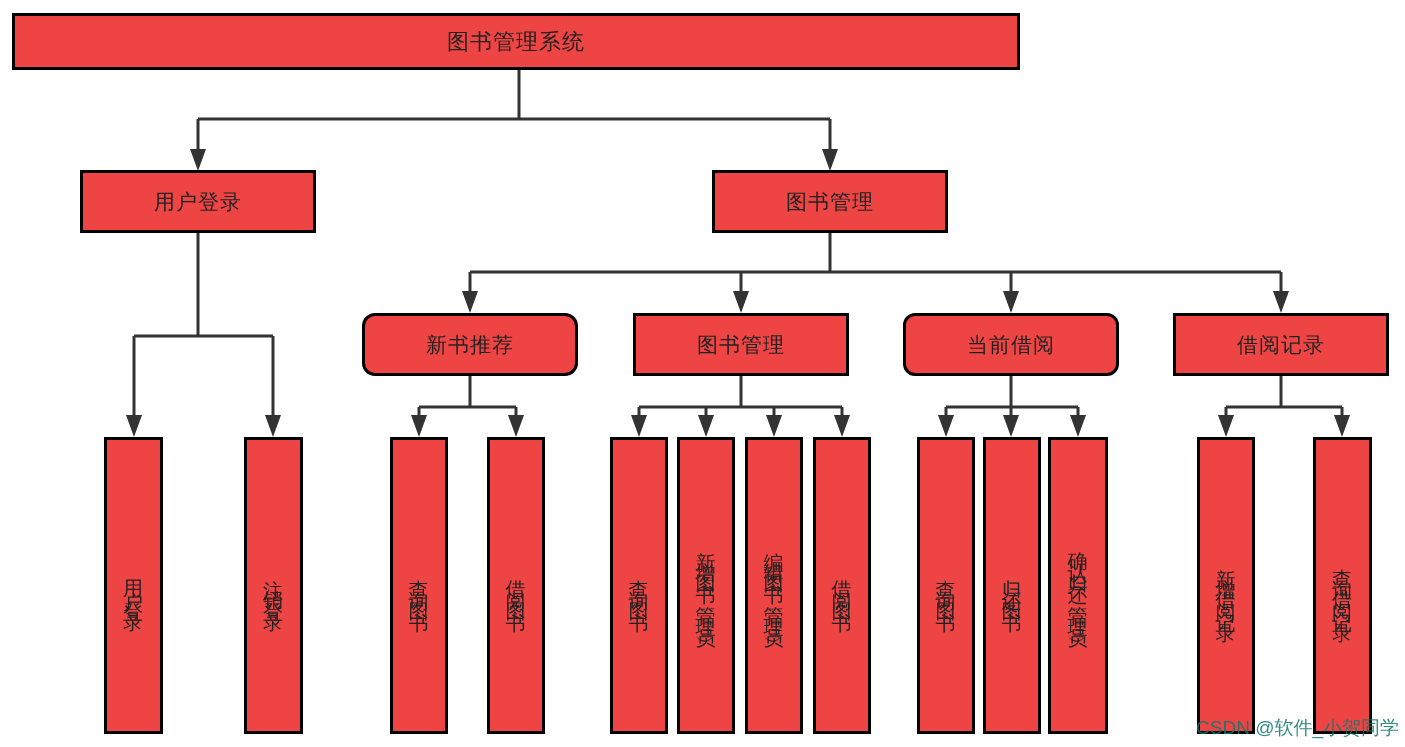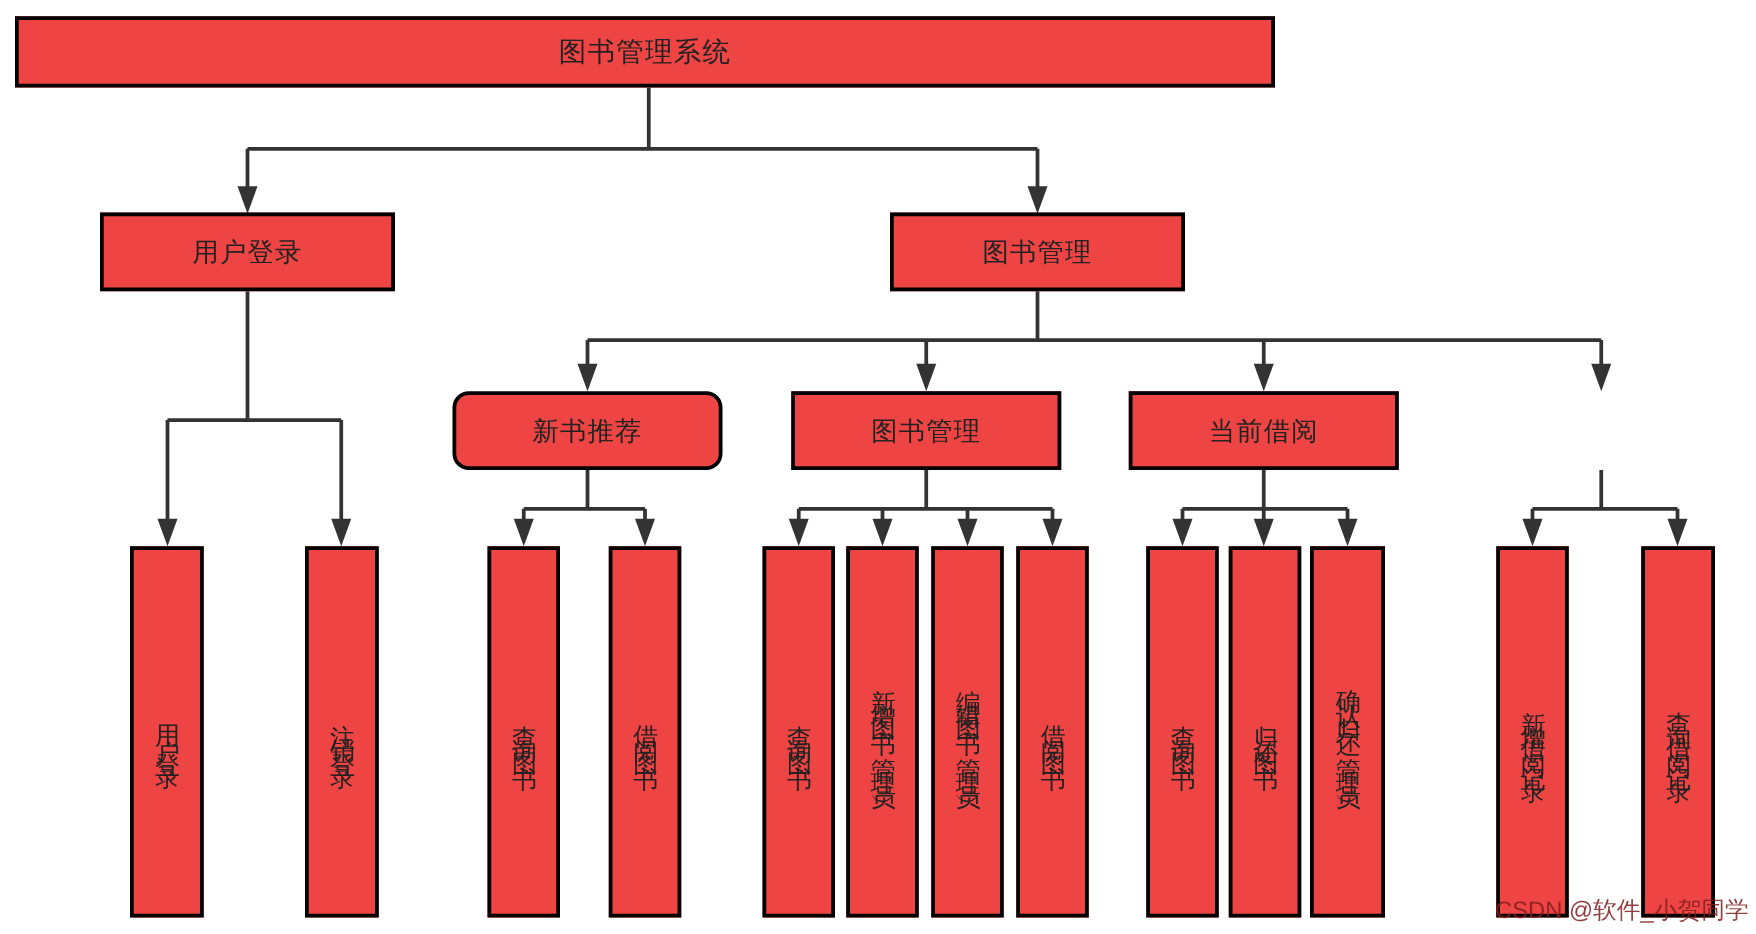--- a/index.html
+++ b/index.html
@@ -30,21 +30,21 @@
     text-orientation:mixed;
     font-size:20px;
     letter-spacing:11px;
     line-height:1;
     color:#222222;
   }
   .watermark{
     position:absolute;
     right:6px;bottom:6px;
     font-size:19px;
-    color:#7f1d1d;
+    color:#0f766e;
     opacity:.85;
     white-space:nowrap;
   }
 </style>
 </head>
 <body>
 
 <div id="stage">
 
   <svg class="connectors" viewBox="0 0 1405 747" xmlns="http://www.w3.org/2000/svg">
@@ -79,22 +79,25 @@
   <div class="box" style="left:712px;top:170px;width:236px;height:63px;align-items:center;">
     <span class="h-label">图书管理</span>
   </div>
 
   <div class="box" style="left:362px;top:313px;width:216px;height:63px;border-radius:13px;">
     <span class="h-label">新书推荐</span>
   </div>
   <div class="box" style="left:633px;top:313px;width:216px;height:63px;">
     <span class="h-label">图书管理</span>
   </div>
-  <div class="box" style="left:903px;top:313px;width:216px;height:63px;">
+  <div class="box" style="left:903px;top:313px;width:216px;height:63px;border-radius:12px;">
     <span class="h-label">当前借阅</span>
+  </div>
+  <div class="box" style="left:1173px;top:313px;width:216px;height:63px;">
+    <span class="h-label">借阅记录</span>
   </div>
 
   <div class="box" style="left:104px;top:437px;width:59px;height:297px;">
     <span class="v-label">用户登录</span>
   </div>
   <div class="box" style="left:244px;top:437px;width:59px;height:297px;">
     <span class="v-label">注销登录</span>
   </div>
 
   <div class="box" style="left:390px;top:437px;width:58px;height:297px;">

